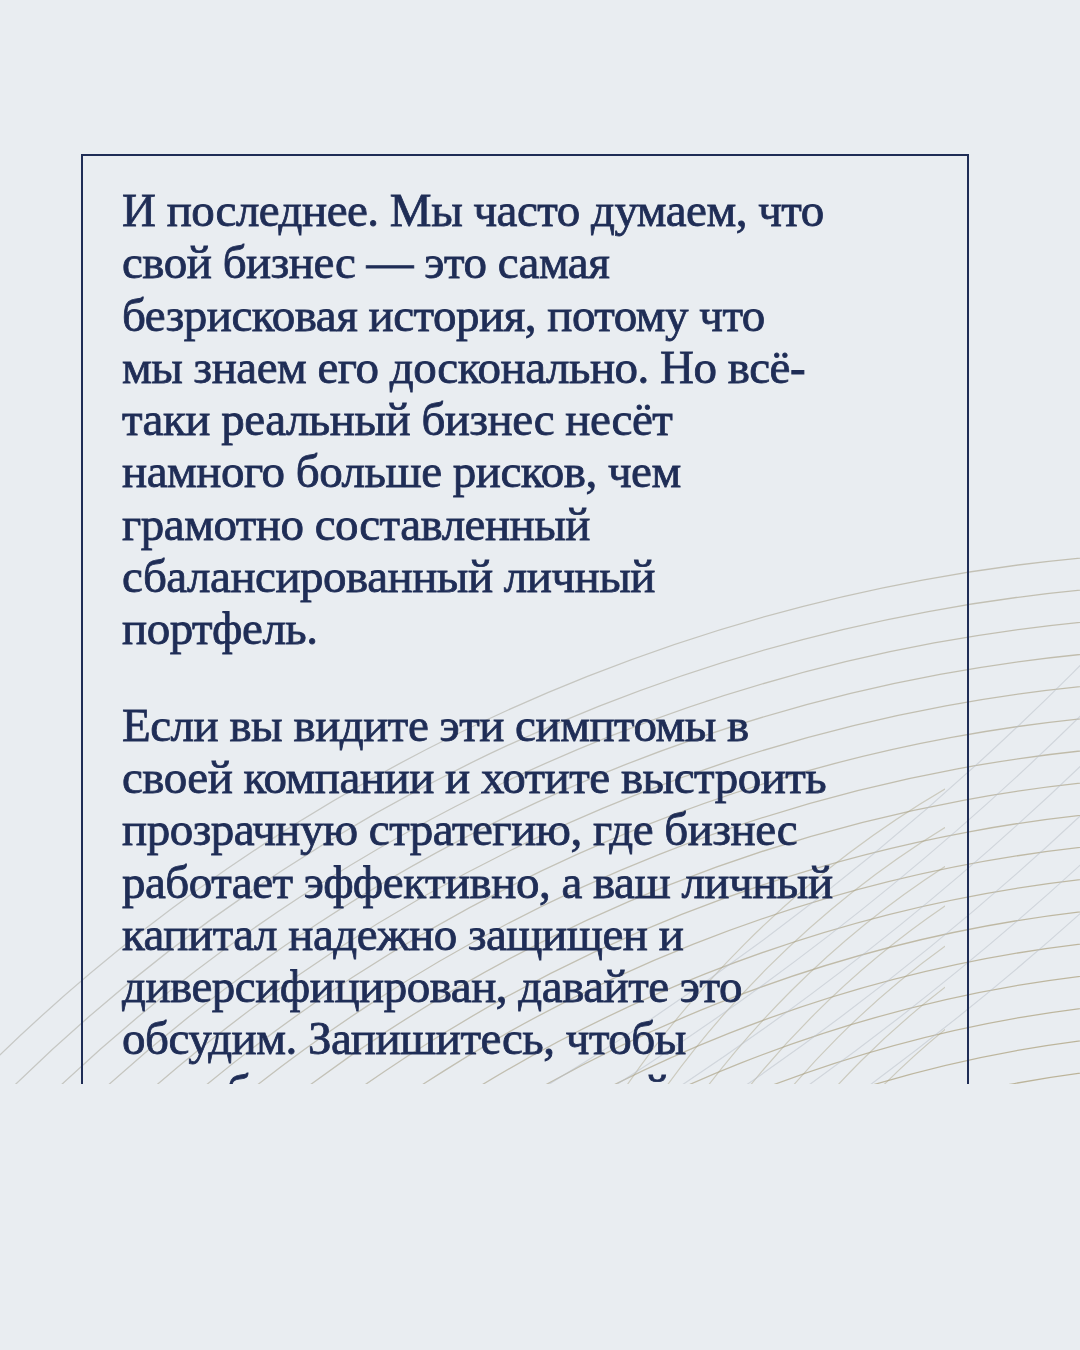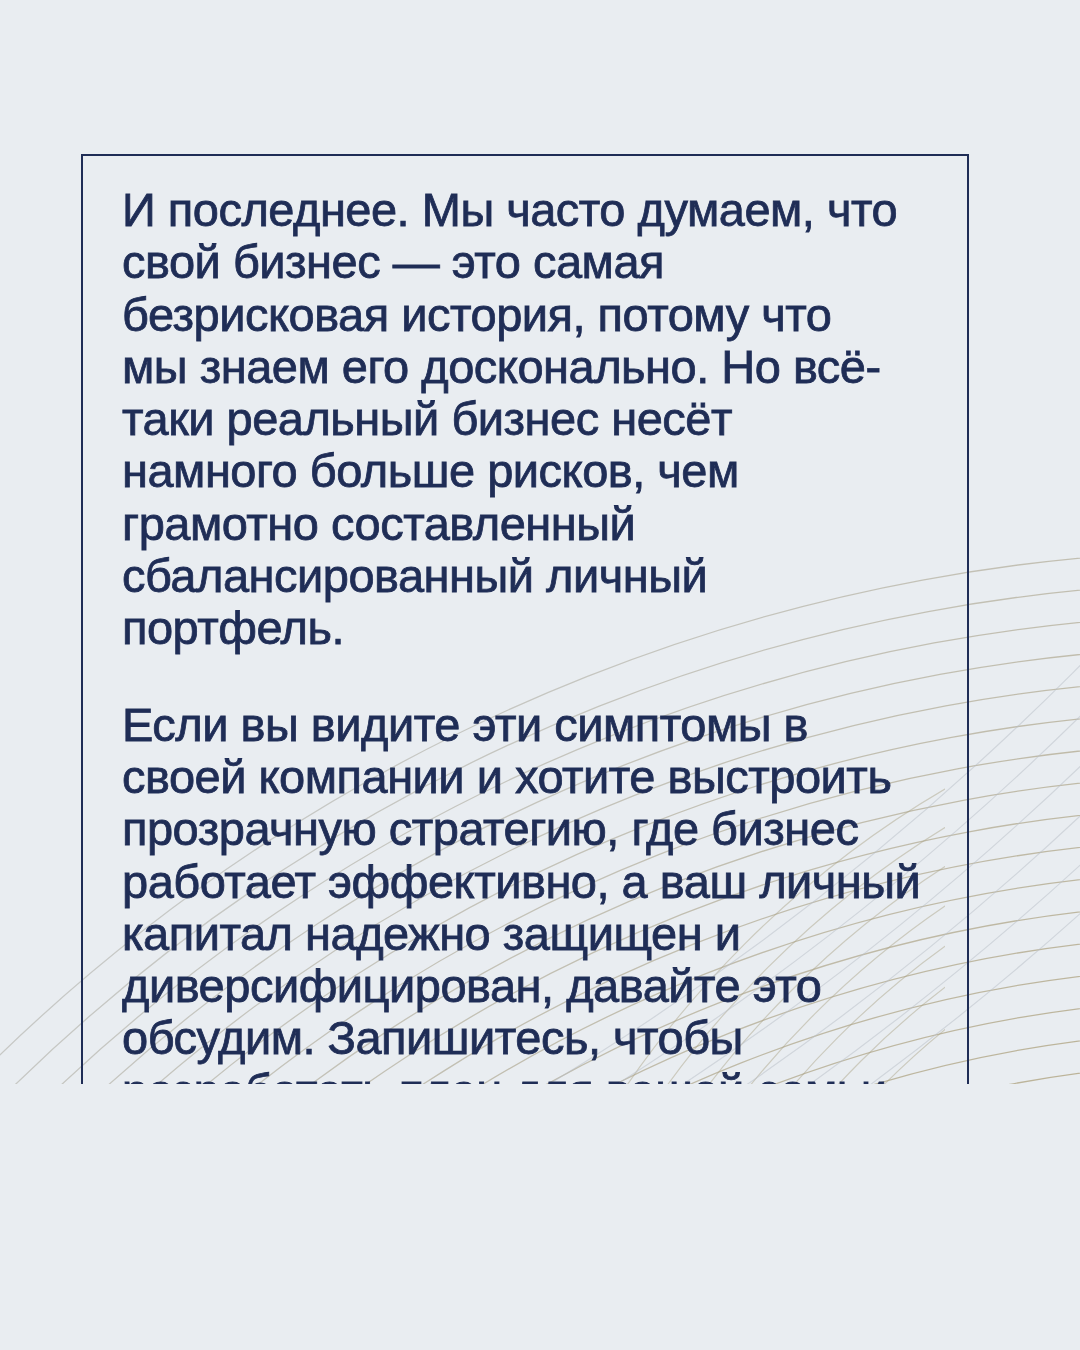--- a/index.html
+++ b/index.html
@@ -6,21 +6,21 @@
     margin: 0;
     padding: 0;
     background: #e9edf1;
   }
   .canvas {
     position: relative;
     width: 1080px;
     height: 1084px;
     background: #e9edf1;
     overflow: hidden;
-    font-family: Liberation Sans, sans-serif;
+    font-family: Liberation Serif, serif;
   }
   .arcs {
     position: absolute;
     left: 0;
     top: 0;
     width: 1080px;
     height: 1350px;
     display: block;
   }
   .card {

